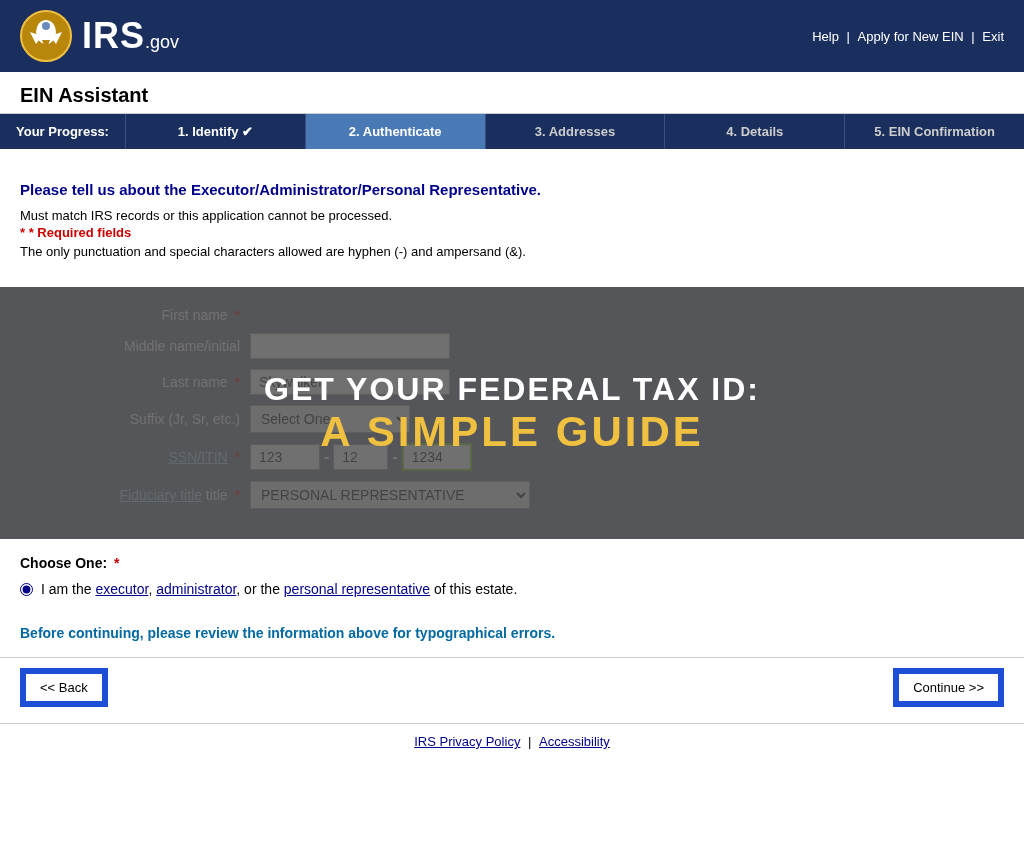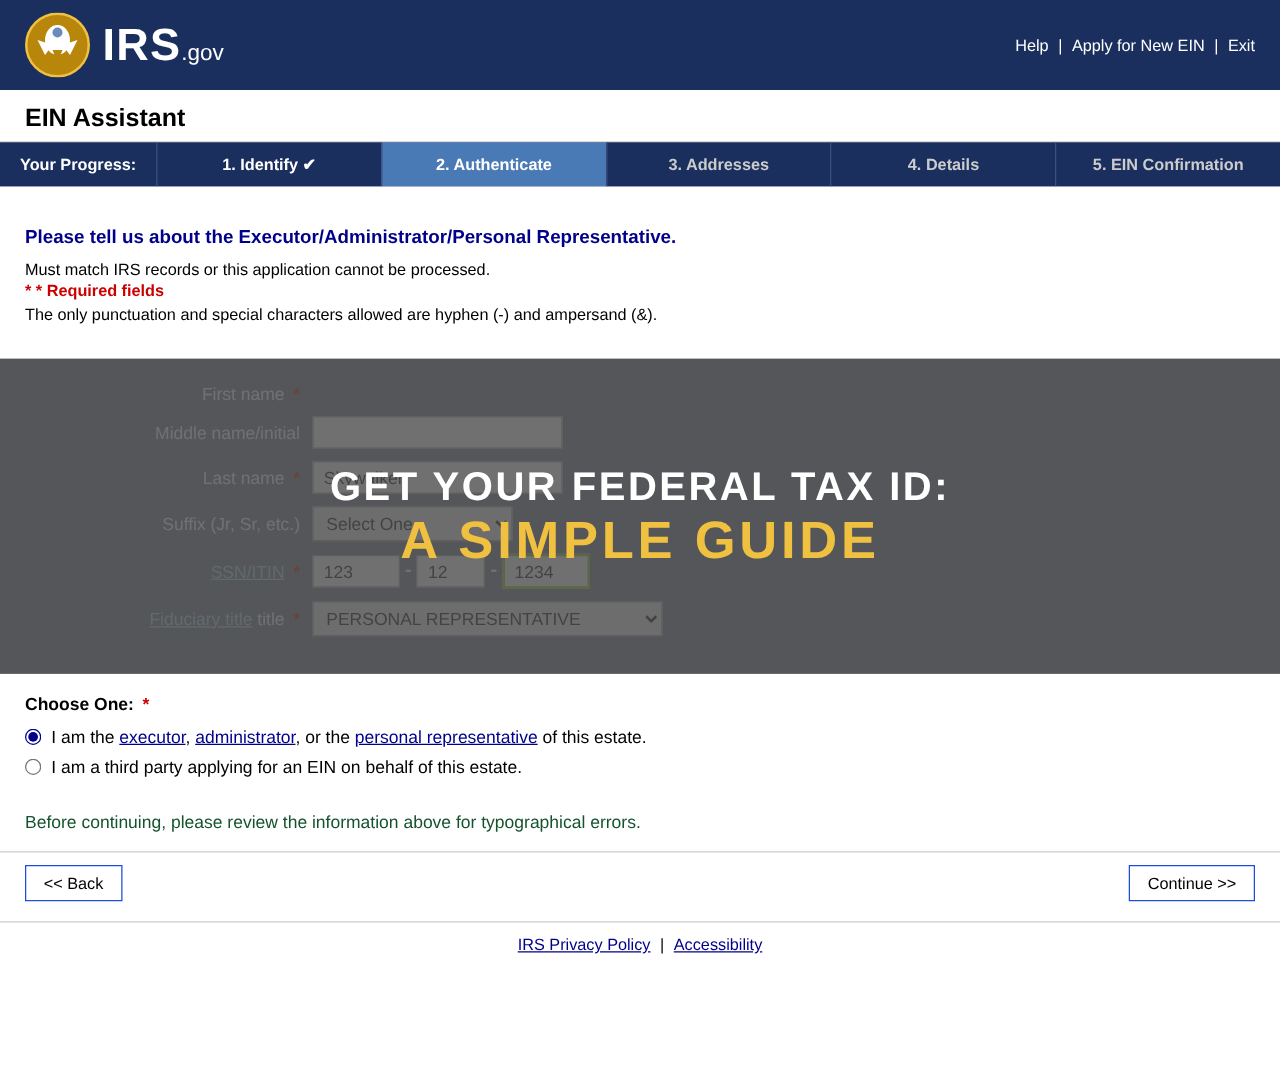--- a/index.html
+++ b/index.html
@@ -206,39 +206,39 @@
     .radio-row input[type="radio"] {
       accent-color: #00008b;
     }
     .radio-link {
       color: #00008b;
       text-decoration: underline;
     }
 
     
     #warning-text {
-      color: #14532d;
-      font-weight: normal;
+      color: #0369a1;
+      font-weight: bold;
       font-size: 14px;
       padding: 10px 20px 16px 20px;
     }
 
     
     #button-row {
       display: flex;
       justify-content: space-between;
       align-items: center;
       padding: 10px 20px 16px 20px;
       border-top: 1px solid #ccc;
     }
     .nav-button {
       padding: 6px 14px;
       font-size: 13px;
       background: #fff;
-      border: 1px solid #1d4ed8;
+      border: 6px solid #1d4ed8;
       cursor: pointer;
       color: #000;
     }
 
     
     #footer {
       text-align: center;
       padding: 10px;
       font-size: 13px;
       border-top: 1px solid #ccc;
@@ -382,24 +382,20 @@
     <label for="radio1">
       I am the
       <a class="radio-link" href="#">executor</a>,
       <a class="radio-link" href="#">administrator</a>,
       or the
       <a class="radio-link" href="#">personal representative</a>
       of this estate.
     </label>
   </div>
 
-  <div class="radio-row">
-    <input type="radio" name="choose" id="radio2" style="">
-    <label for="radio2">I am a third party applying for an EIN on behalf of this estate.</label>
-  </div>
 </div>
 
 <div id="warning-text">Before continuing, please review the information above for typographical errors.</div>
 
 <div id="button-row">
   <button class="nav-button">&lt;&lt; Back</button>
   <button class="nav-button">Continue &gt;&gt;</button>
 </div>
 
 <div id="footer">

